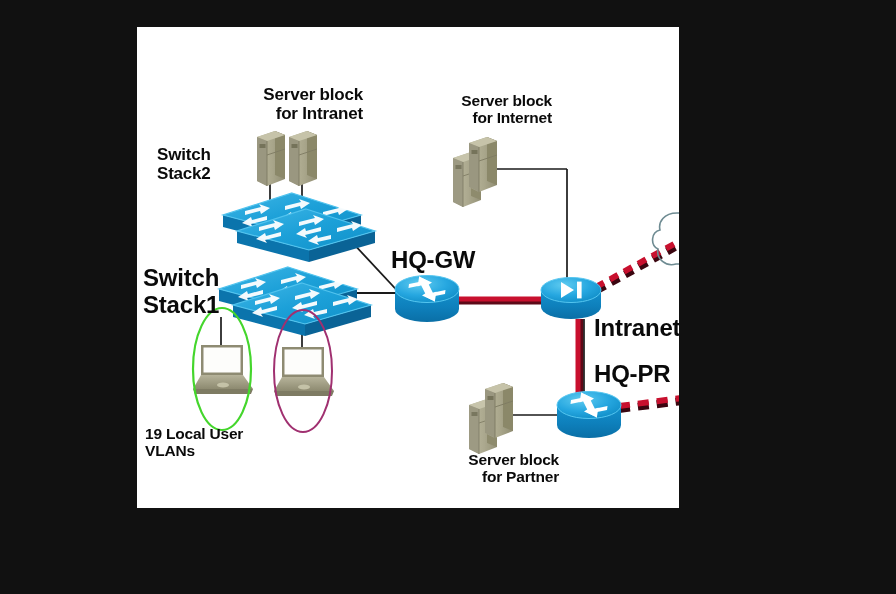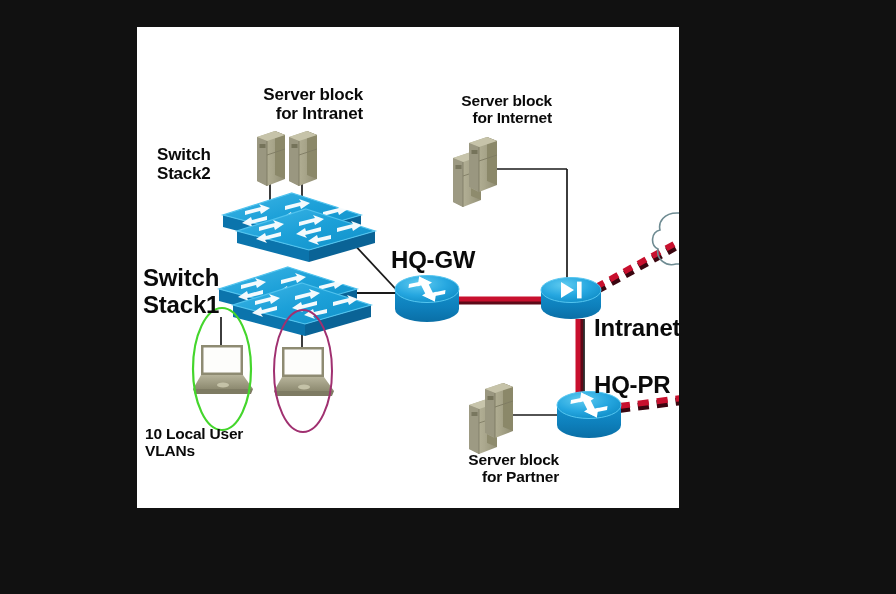--- a/index.html
+++ b/index.html
@@ -263,22 +263,22 @@
     <div class="dlabel lbl-16 center" style="left:280px; top:65px; width:135px;">Server block
 for Internet</div>
 
     <div class="dlabel lbl-18" style="left:254px; top:220px;">HQ-GW</div>
 
     <div class="dlabel lbl-18" style="left:457px; top:288px;">Intranet</div>
 
     <div class="dlabel lbl-18" style="left:6px; top:238px;">Switch
 Stack1</div>
 
-    <div class="dlabel lbl-18" style="left:457px; top:345px;">HQ-PR</div>
-
-    <div class="dlabel lbl-16" style="left:8px; top:398px;">10 Local User
+    <div class="dlabel lbl-18" style="left:457px; top:334px;">HQ-PR</div>
+
+    <div class="dlabel lbl-16" style="left:8px; top:398px;">19 Local User
 VLANs</div>
 
     <div class="dlabel lbl-16 center" style="left:282px; top:424px; width:140px;">Server block
 for Partner</div>
 
   </div>
 </div>
 
 </body></html>

